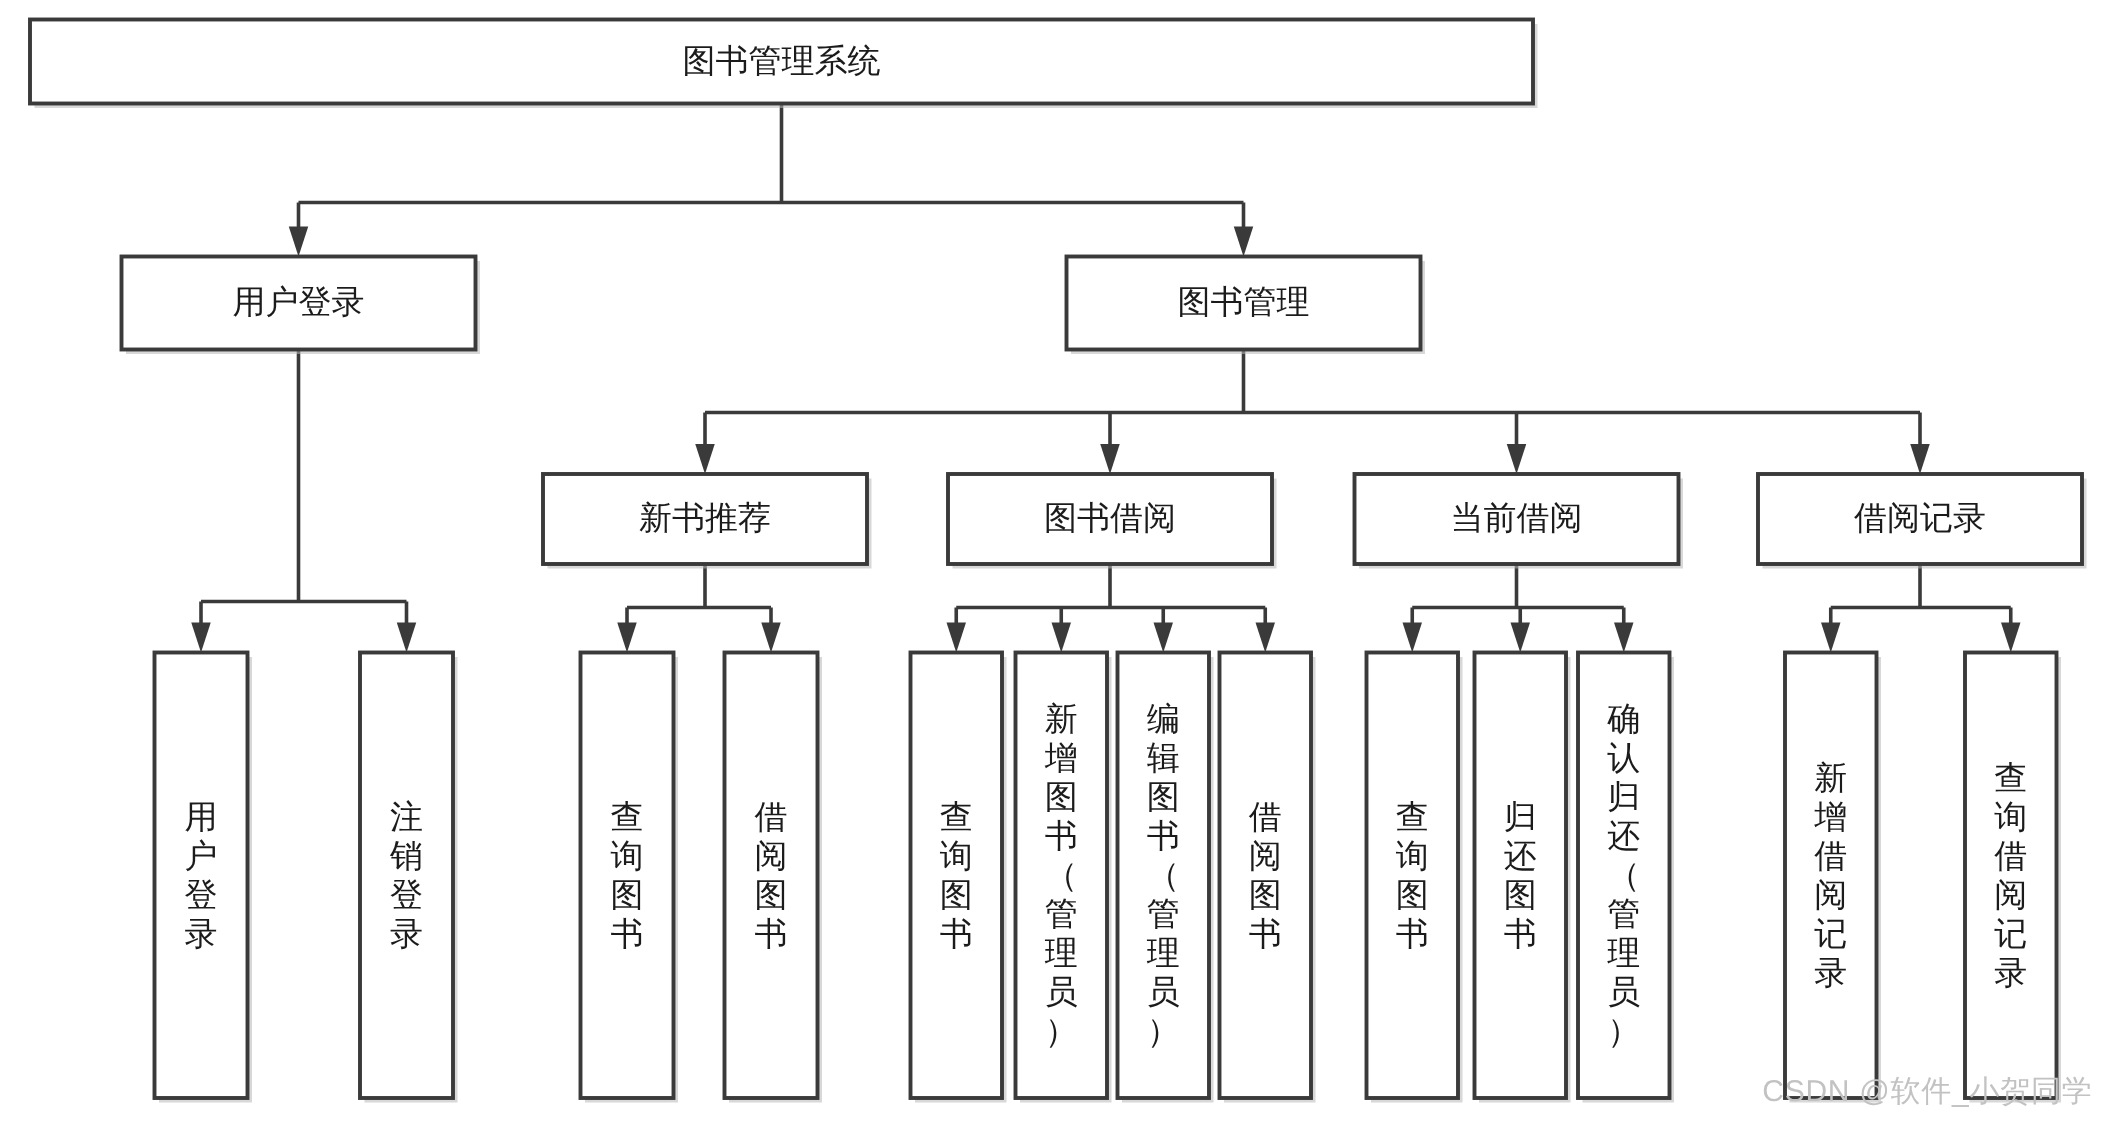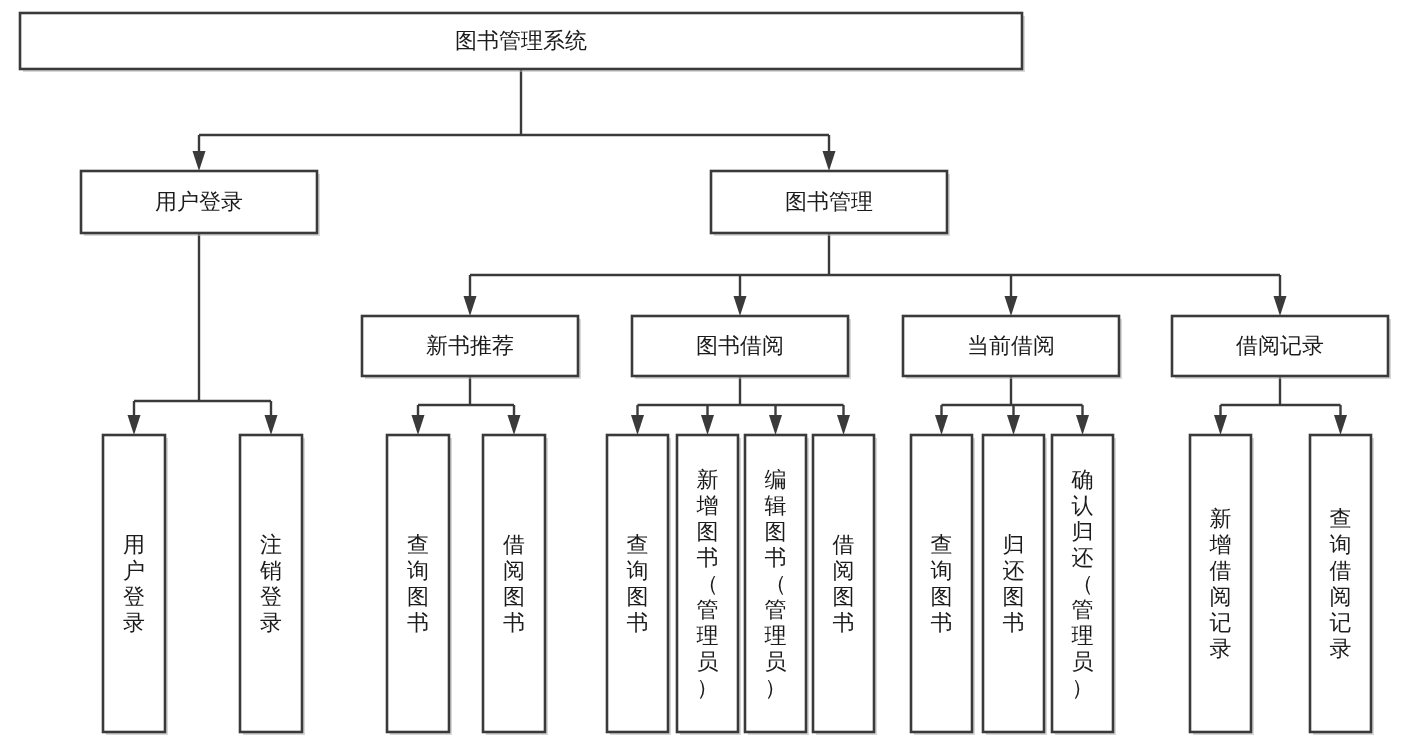--- a/index.html
+++ b/index.html
@@ -244,13 +244,14 @@
           <rect class="node-box" x="1190" y="435" width="61" height="297"></rect>
           <text class="node-label-v" x="1220.5" y="525.78"><tspan x="1220.5" dy="0">新</tspan><tspan x="1220.5" dy="26">增</tspan><tspan x="1220.5" dy="26">借</tspan><tspan x="1220.5" dy="26">阅</tspan><tspan x="1220.5" dy="26">记</tspan><tspan x="1220.5" dy="26">录</tspan></text>
         </g>
         <g>
           <rect class="node-box-shadow" x="1313" y="438" width="61" height="297"></rect>
           <rect class="node-box" x="1310" y="435" width="61" height="297"></rect>
           <text class="node-label-v" x="1340.5" y="525.78"><tspan x="1340.5" dy="0">查</tspan><tspan x="1340.5" dy="26">询</tspan><tspan x="1340.5" dy="26">借</tspan><tspan x="1340.5" dy="26">阅</tspan><tspan x="1340.5" dy="26">记</tspan><tspan x="1340.5" dy="26">录</tspan></text>
         </g>
       </g>
   </svg>
+  <div class="watermark">CSDN @软件_小贺同学</div>
 </div>
 
 </body></html>

